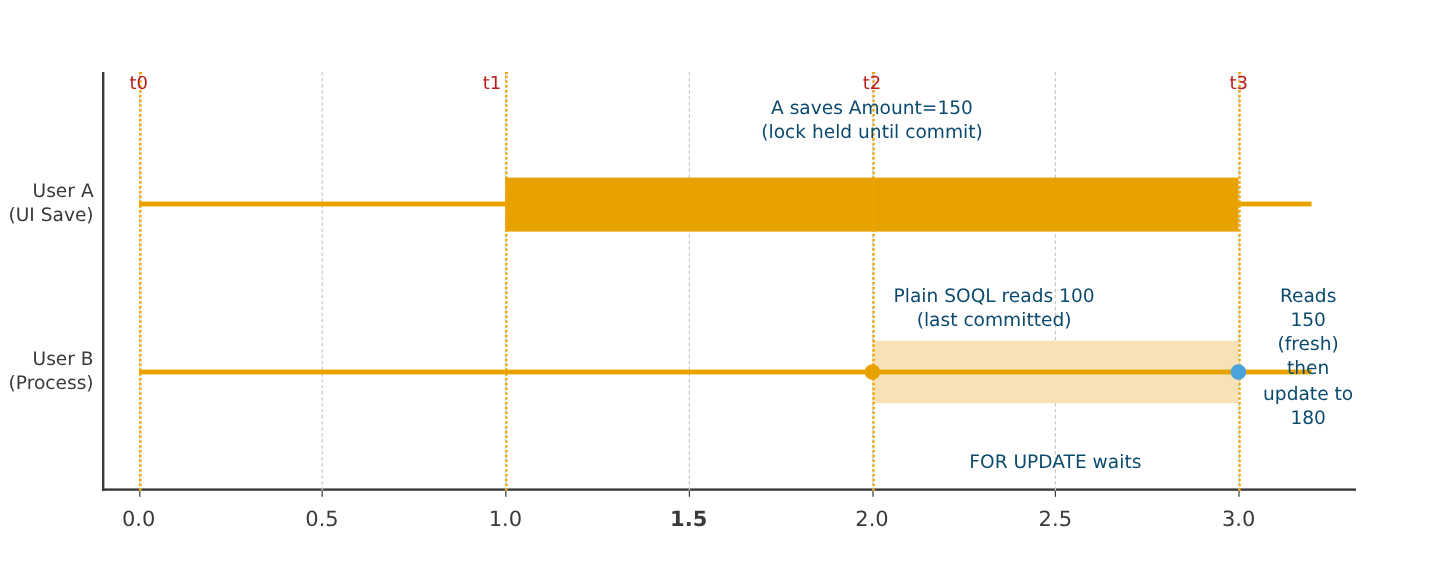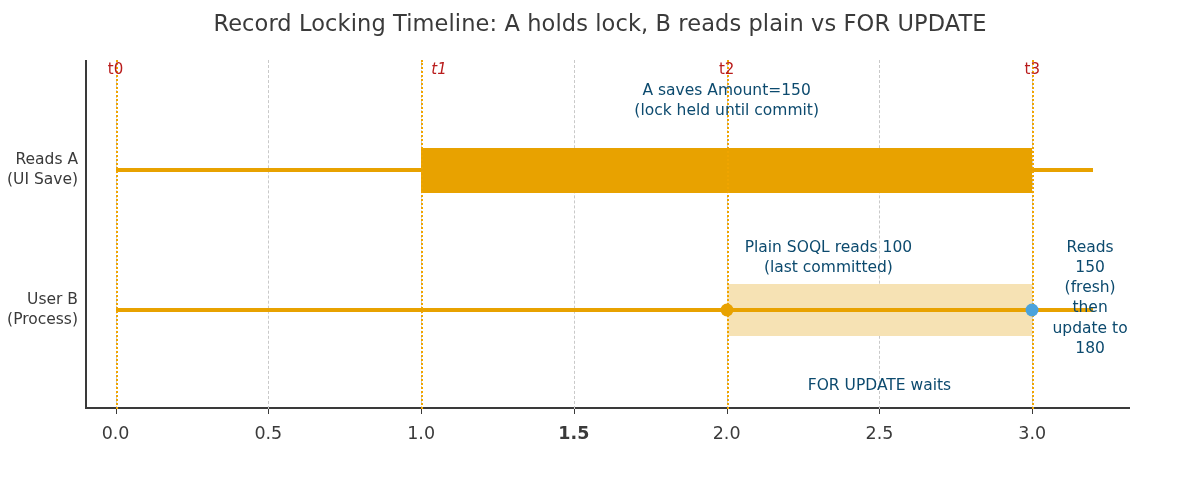--- a/index.html
+++ b/index.html
@@ -127,21 +127,20 @@
     white-space: pre-line;
   }
   .annot.center { transform: translateX(-50%); text-align: center; }
   .annot.left   { text-align: center; }
 </style>
 </head>
 <body>
 
 <div id="figure">
 
-  <div id="chart-title">Record Locking Timeline: A holds lock, B reads plain vs FOR UPDATE</div>
 
   <div id="plot-area">
     <div id="spine-left"></div>
     <div id="spine-bottom"></div>
     <div id="gridlines">
         <div class="gridline" style="left: 30.5556px;"></div>
         <div class="gridline" style="left: 183.333px;"></div>
         <div class="gridline" style="left: 336.111px;"></div>
         <div class="gridline" style="left: 488.889px;"></div>
         <div class="gridline" style="left: 641.667px;"></div>
@@ -186,27 +185,27 @@
         <div class="annot left" style="left: 659.667px; top: 177px;">Plain SOQL reads 100
 (last committed)</div>
         <div class="annot left" style="left: 965.222px; top: 177px;">Reads 150 (fresh)
 then update to 180</div>
         <div class="annot center" style="left: 794.444px; top: 315px;">FOR UPDATE waits</div>
       </div>
   </div>
 
   <div id="event-labels">
       <div class="event-label" style="left: 115.556px; top: 60px;">t0</div>
-      <div class="event-label" style="left: 439px; top: 60px; font-style: italic;">t1</div>
+      <div class="event-label" style="left: 410px; top: 60px;">t1</div>
       <div class="event-label" style="left: 726.667px; top: 60px;">t2</div>
       <div class="event-label" style="left: 1032.22px; top: 60px;">t3</div>
     </div>
   <div id="ylabels">
       <div class="ylabel" style="top: 150px;">
-        <div>Reads A</div>
+        <div>User A</div>
         <div>(UI Save)</div>
       </div>
       <div class="ylabel" style="top: 290px;">
         <div>User B</div>
         <div>(Process)</div>
       </div>
     </div>
 
 </div>
 

